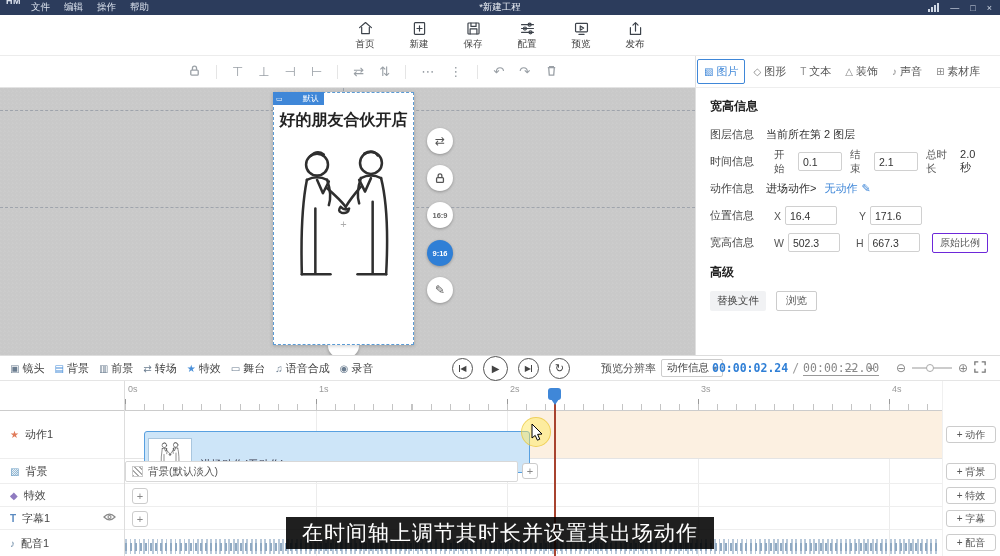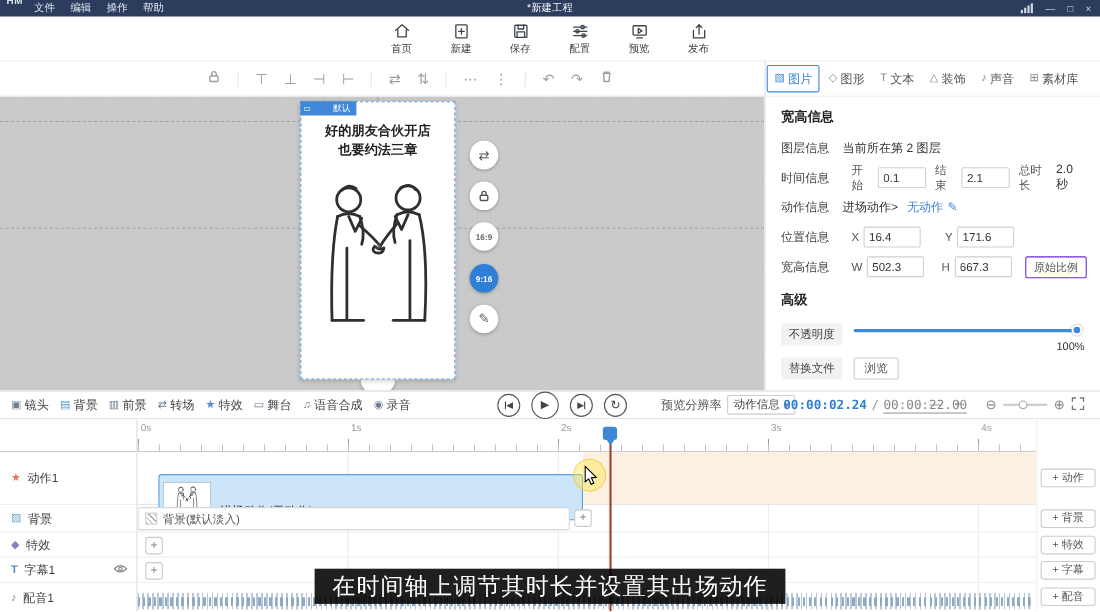--- a/index.html
+++ b/index.html
@@ -36,21 +36,21 @@
   .tab.active .tab-glyph { color:#3f87d8; }
 
   
   .stage { position:absolute; top:88px; left:0; width:695px; height:267px; overflow:hidden;
     background: linear-gradient(45deg, rgba(255,255,255,.06) 25%, transparent 25% 75%, rgba(255,255,255,.06) 75%) 0 0/4px 4px, #c9c9c9; }
   .guide-h { position:absolute; left:0; right:0; border-top:1px dashed rgba(95,108,128,.4); }
   .guide-v { position:absolute; top:0; bottom:0; border-left:1px dashed rgba(95,108,128,.4); }
   .canvas-card { position:absolute; left:273px; top:4px; width:141px; height:253px; background:#fff; border:1.5px dashed #5b9bd5; box-shadow:0 1px 4px rgba(0,0,0,.2); z-index:5; }
   .card-tag { position:absolute; top:-1px; left:-1px; background:#3f87d8; color:#fff; font-size:8px; padding:1px 5px 1px 3px; display:flex; align-items:center; gap:20px; }
   .card-tag .tag-icon { font-size:7px; }
-  .card-caption { margin-top:18px; text-align:center; font-weight:bold; font-size:12px; line-height:17px; color:#222; }
+  .card-caption { margin-top:18px; text-align:center; font-weight:bold; font-size:16px; line-height:17px; color:#222; }
   .card-art { display:block; margin:8px auto 0; }
   .center-cross { position:absolute; left:50%; top:52%; transform:translate(-50%,-50%); color:#8a8a8a; font-size:11px; opacity:.7; }
   .card-tab { position:absolute; left:328px; top:256px; width:31px; height:13px; background:#fff; border-radius:0 0 11px 11px; box-shadow:0 2px 3px rgba(0,0,0,.25); z-index:4; }
   .side-btn { position:absolute; left:427px; width:26px; height:26px; border-radius:50%; background:#fff; box-shadow:0 1px 3px rgba(0,0,0,.28); display:flex; align-items:center; justify-content:center; font-size:12px; color:#555; z-index:6; cursor:pointer; }
   .side-btn.ratio { font-size:7.5px; font-weight:bold; color:#666; }
   .side-btn.active-ratio { background:#2f7fd6; color:#fff; }
   .side-btn svg { width:12px; height:12px; stroke:#555; fill:none; stroke-width:1.5; }
 
   
   .inspector { position:absolute; top:88px; left:695px; width:305px; height:267px; background:#fff; border-left:1px solid #e0e0e0; overflow:hidden; padding:8px 12px 0 14px; z-index:20; }
@@ -290,21 +290,20 @@
   <div class="guide-h" style="top:119px"></div>
   <div class="guide-v" style="left:343px"></div>
 
   <div class="canvas-card">
     <div class="card-tag">
       <span class="tag-icon">▭</span>
       <span>默认</span>
     </div>
     <div class="card-caption">
       <div>好的朋友合伙开店</div>
-      <div>也要约法三章</div>
     </div>
     <svg class="card-art" width="118" height="150">
         <use href="#handshake-art"></use>
       </svg>
     <span class="center-cross">+</span>
   </div>
   <div class="card-tab"></div>
 
   <div class="side-btn" style="top:40px">
       <span>⇄</span>
@@ -359,27 +358,20 @@
     <span class="insp-label">宽高信息</span>
     <span class="insp-sub">W</span>
     <input class="insp-input wide" value="502.3" style="">
     <span class="insp-sub" style="margin-left:16px">H</span>
     <input class="insp-input wide" value="667.3" style="">
     <button class="ratio-btn">原始比例</button>
   </div>
 
   <div class="insp-title" style="margin-top:8px">高级</div>
 
-  <div class="insp-row opacity-row">
-    <span class="chip">不透明度</span>
-    <span class="slider-track">
-        <span class="slider-knob"></span>
-      </span>
-    <span class="pct">100%</span>
-  </div>
 
   <div class="insp-row">
     <span class="chip">替换文件</span>
     <button class="browse-btn">浏览</button>
   </div>
 
 </div>
 
 <div class="tl-toolbar">
   <span class="tlt-item">

